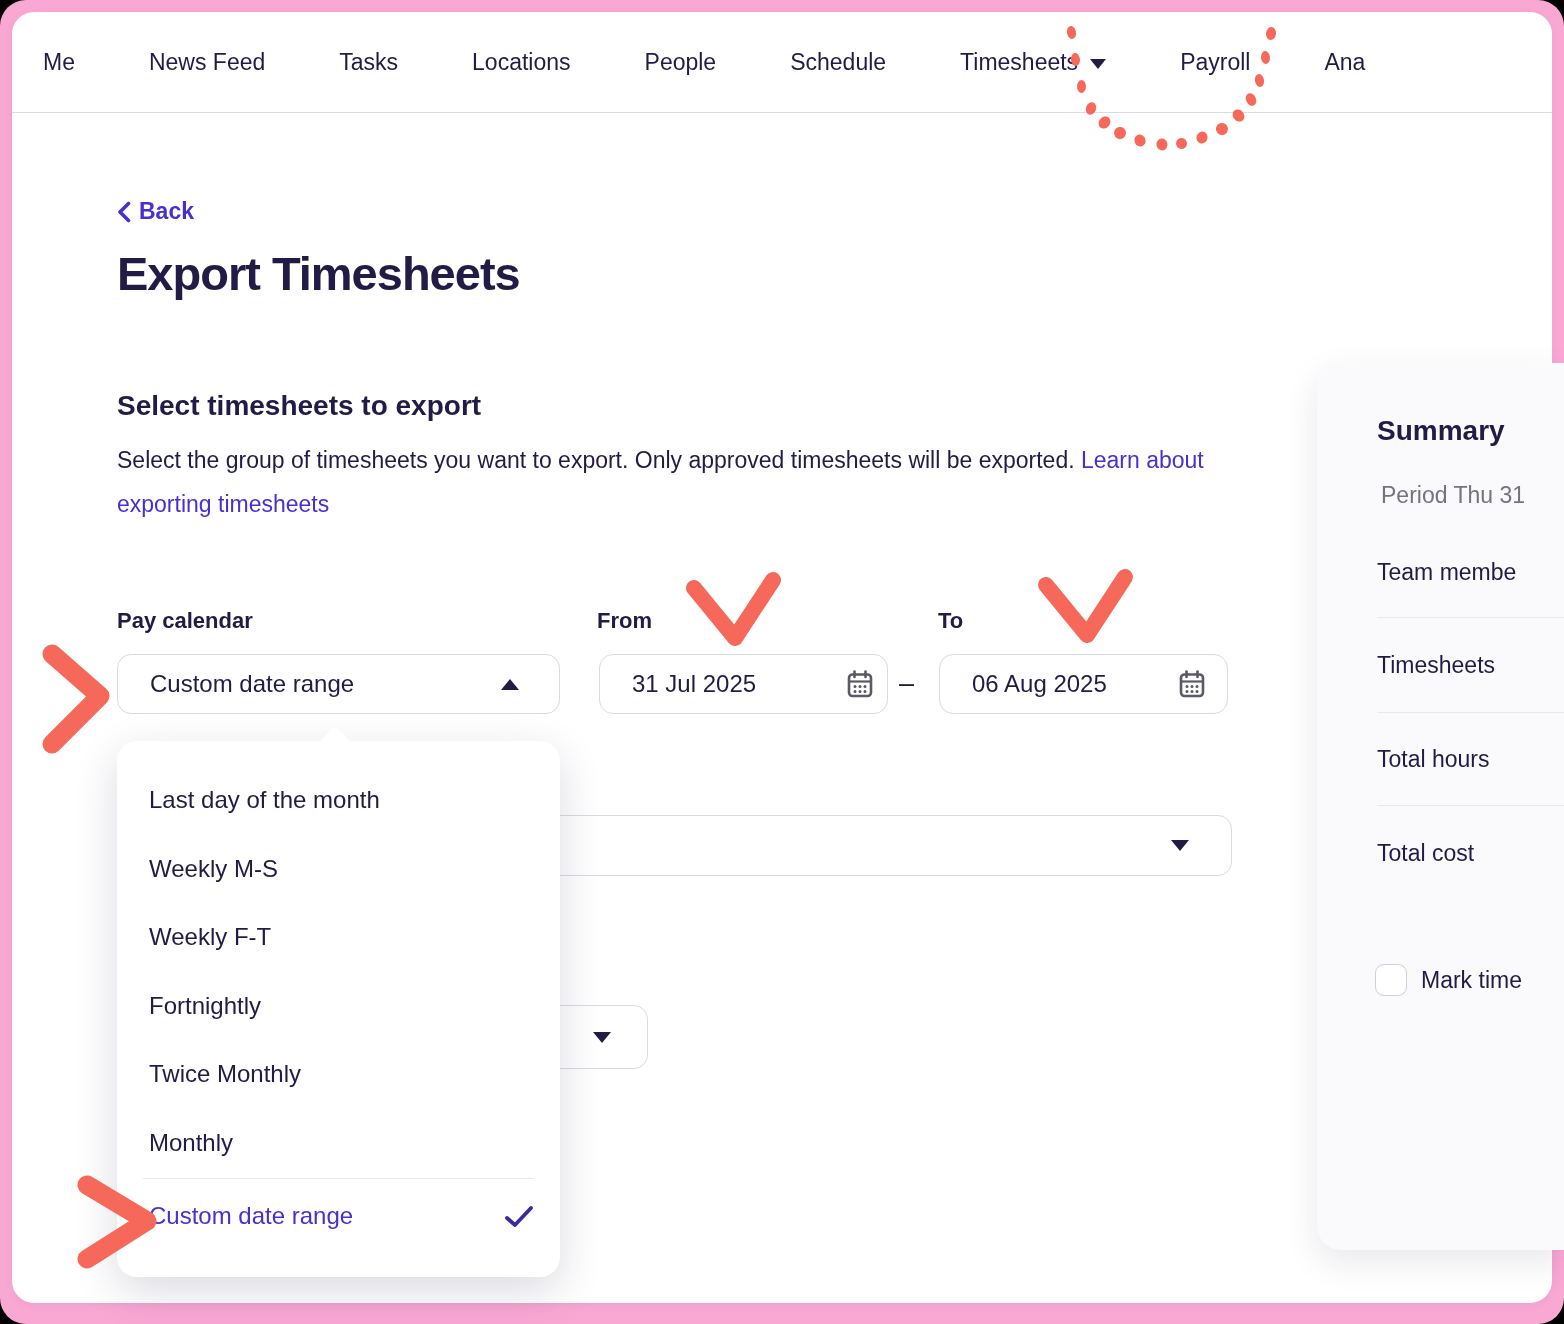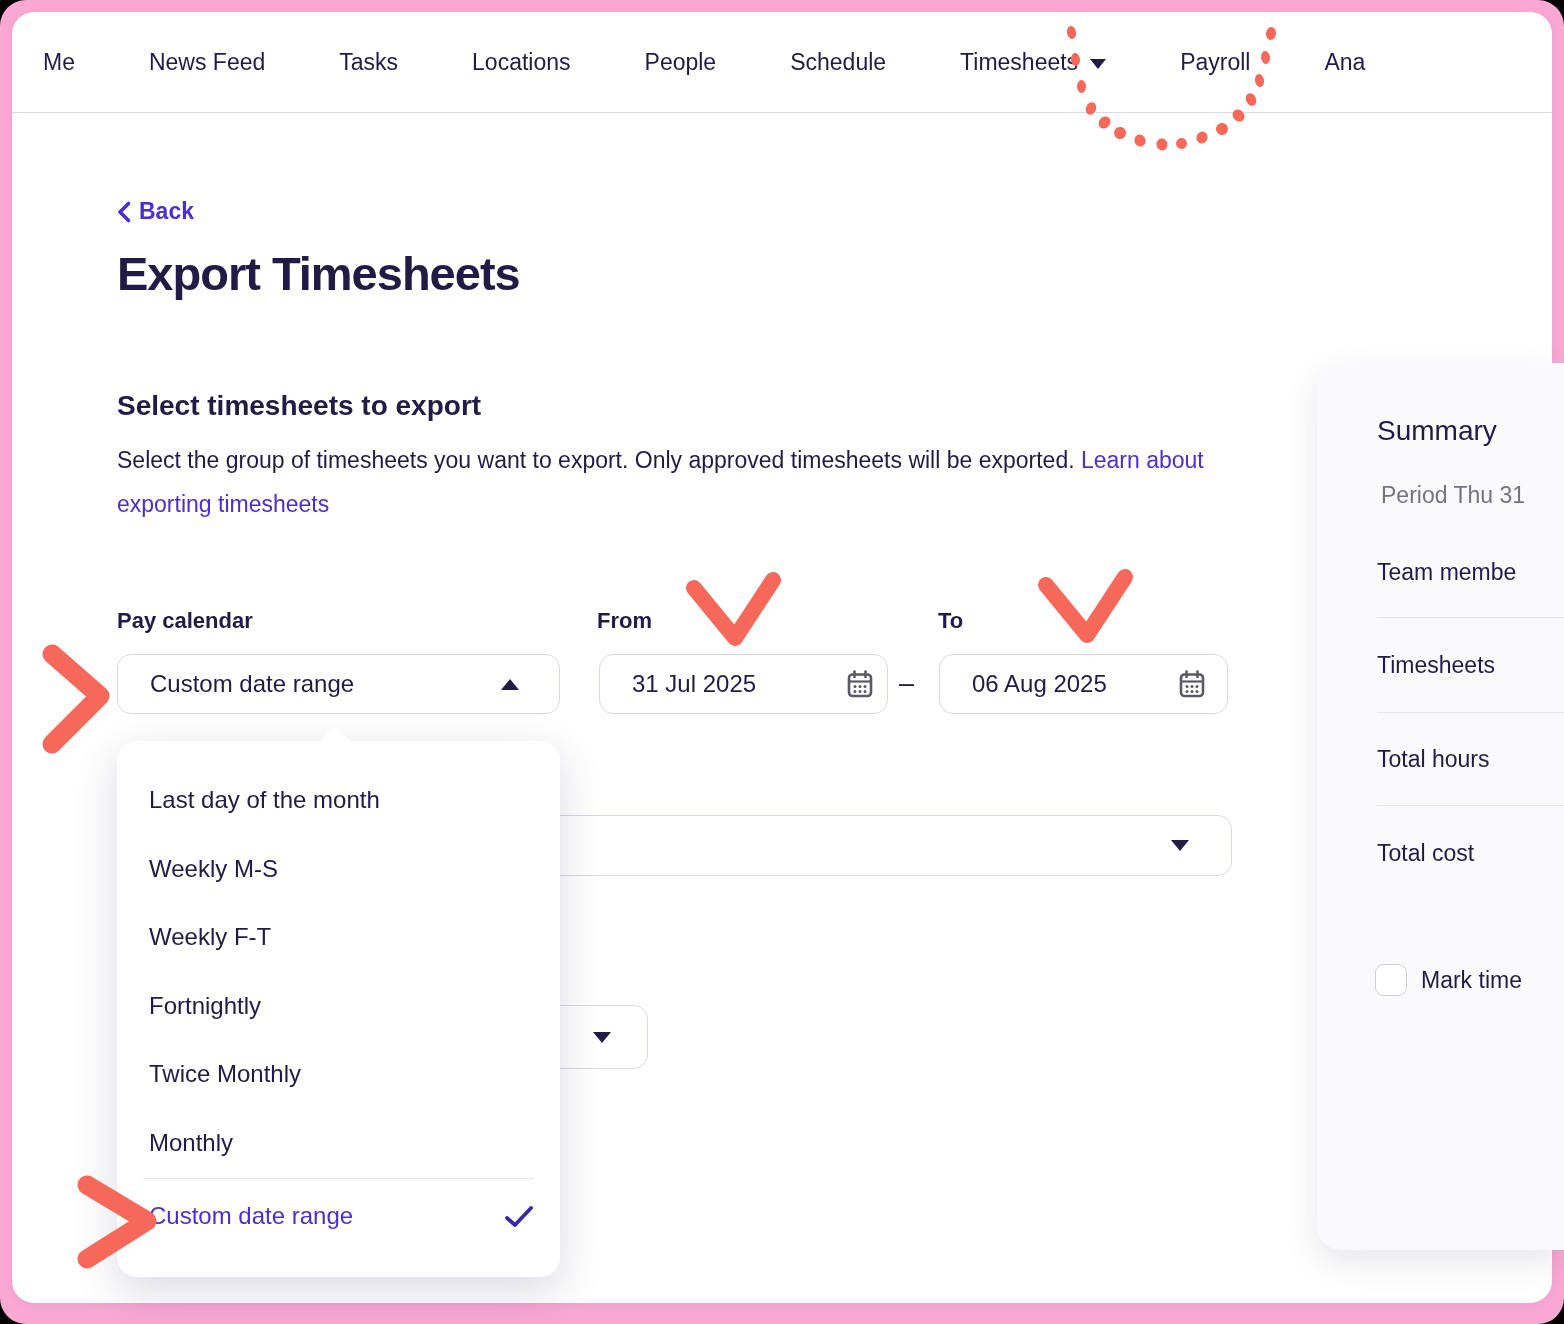--- a/index.html
+++ b/index.html
@@ -26,21 +26,21 @@
   .caret-down{width:0;height:0;border-left:9px solid transparent;border-right:9px solid transparent;border-top:11px solid #221B45;}
   .dash{font-size:27px;color:#221B45;}
   
   .menu{left:117px;top:741px;width:443px;height:536px;background:#fff;border-radius:20px;box-shadow:0 14px 44px rgba(34,27,69,0.16);z-index:6;}
   .menu:before{content:"";position:absolute;left:206px;top:-10px;width:24px;height:24px;background:#fff;border-radius:4px;transform:rotate(45deg);}
   .menu-item{position:absolute;left:32px;height:34px;line-height:34px;font-size:24px;cursor:pointer;white-space:nowrap;}
   .menu-divider{position:absolute;left:26px;right:26px;height:1px;background:#E7E7EC;}
   .menu-selected{color:#4B2ED2;}
   
   .summary{left:1317px;top:363px;width:247px;height:887px;background:#FAFAFC;border-radius:24px 0 0 24px;box-shadow:0 12px 34px rgba(34,27,69,0.10);z-index:3;}
-  .summary .title{position:absolute;left:60px;top:52px;font-size:28px;font-weight:400;}
+  .summary .title{position:absolute;left:60px;top:52px;font-size:28px;font-weight:700;}
   .summary .muted{position:absolute;left:64px;top:119px;font-size:23px;color:#74747E;white-space:nowrap;}
   .srow{position:absolute;left:60px;font-size:23px;white-space:nowrap;}
   .sdiv{position:absolute;left:60px;right:0;height:1px;background:#E7E7EC;}
   .checkbox{position:absolute;left:58px;top:601px;width:32px;height:32px;background:#fff;border:1.5px solid #CFCFD9;border-radius:9px;box-sizing:border-box;cursor:pointer;}
   .cb-label{position:absolute;left:104px;top:604px;font-size:23px;white-space:nowrap;}
   
   .anno{z-index:10;pointer-events:none;}
   .cal-icon{cursor:pointer;}
 </style>
 </head>

